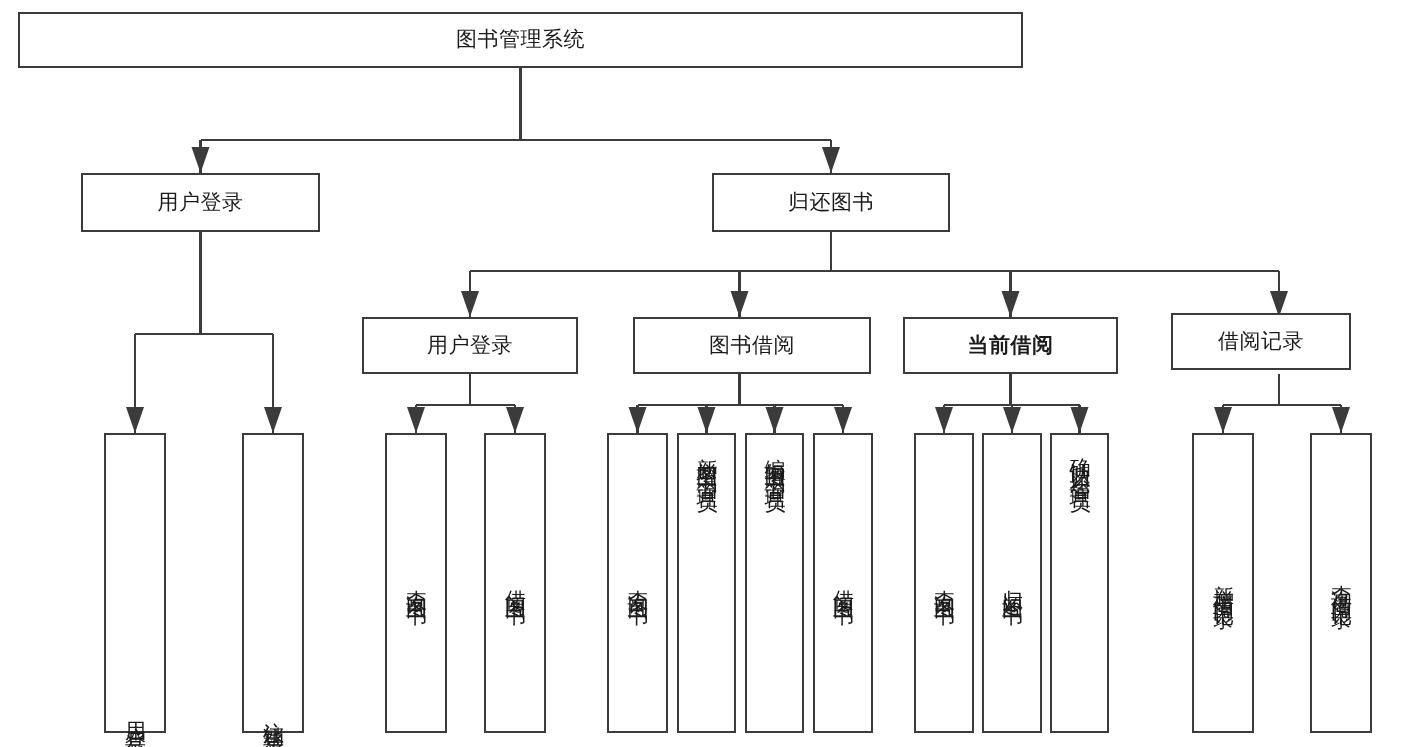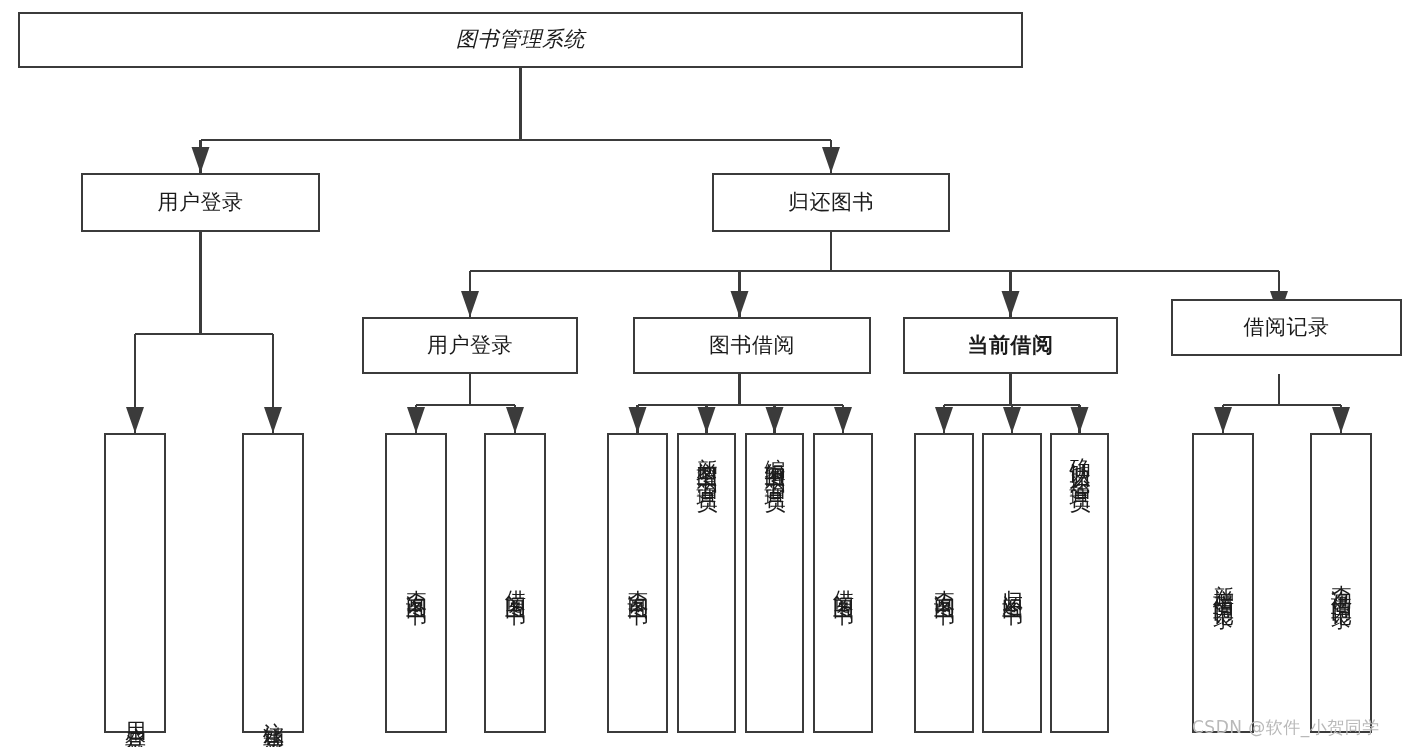--- a/index.html
+++ b/index.html
@@ -125,39 +125,39 @@
       <line x1="1079.5" y1="405" x2="1079.5" y2="433" stroke="#3b3b3b" stroke-width="2.6" shape-rendering="crispEdges"></line>
       <path d="M 1070.5 407 L 1088.5 407 L 1079.5 433 Z" fill="#3b3b3b"></path>
       <line x1="1279" y1="374" x2="1279" y2="405" stroke="#3b3b3b" stroke-width="2.6" shape-rendering="crispEdges"></line>
       <line x1="1223" y1="405" x2="1341" y2="405" stroke="#3b3b3b" stroke-width="2.6" shape-rendering="crispEdges"></line>
       <line x1="1223" y1="405" x2="1223" y2="433" stroke="#3b3b3b" stroke-width="2.6" shape-rendering="crispEdges"></line>
       <path d="M 1214 407 L 1232 407 L 1223 433 Z" fill="#3b3b3b"></path>
       <line x1="1341" y1="405" x2="1341" y2="433" stroke="#3b3b3b" stroke-width="2.6" shape-rendering="crispEdges"></line>
       <path d="M 1332 407 L 1350 407 L 1341 433 Z" fill="#3b3b3b"></path>
     </svg>
   <div id="node-layer">
-      <div class="node horizontal root" style="left: 18px; top: 12px; width: 1005px; height: 56px; font-style: italic;">
+      <div class="node horizontal root" style="left: 18px; top: 12px; width: 1005px; height: 56px;">
         <span>图书管理系统</span>
       </div>
       <div class="node horizontal" style="left: 81px; top: 173px; width: 239px; height: 59px;">
         <span>用户登录</span>
       </div>
       <div class="node horizontal" style="left: 712px; top: 173px; width: 238px; height: 59px;">
         <span>归还图书</span>
       </div>
       <div class="node horizontal" style="left: 362px; top: 317px; width: 216px; height: 57px;">
         <span>用户登录</span>
       </div>
       <div class="node horizontal" style="left: 633px; top: 317px; width: 238px; height: 57px;">
         <span>图书借阅</span>
       </div>
       <div class="node horizontal" style="left: 903px; top: 317px; width: 215px; height: 57px; font-weight: bold;">
         <span>当前借阅</span>
       </div>
-      <div class="node horizontal" style="left: 1171px; top: 299px; width: 231px; height: 57px;">
+      <div class="node horizontal" style="left: 1171px; top: 313px; width: 180px; height: 57px;">
         <span>借阅记录</span>
       </div>
       <div class="node vertical align-bottom" style="left: 104px; top: 433px; width: 62px; height: 300px;">
         <span class="vtext">用户登录</span>
       </div>
       <div class="node vertical align-bottom" style="left: 242px; top: 433px; width: 62px; height: 300px;">
         <span class="vtext">注销登录</span>
       </div>
       <div class="node vertical" style="left: 385px; top: 433px; width: 62px; height: 300px;">
         <span class="vtext">查询图书</span>
@@ -186,14 +186,13 @@
       <div class="node vertical align-top" style="left: 1050px; top: 433px; width: 59px; height: 300px;">
         <span class="vtext">确认归还（管理员）</span>
       </div>
       <div class="node vertical" style="left: 1192px; top: 433px; width: 62px; height: 300px;">
         <span class="vtext">新增借阅记录</span>
       </div>
       <div class="node vertical" style="left: 1310px; top: 433px; width: 62px; height: 300px;">
         <span class="vtext">查询借阅记录</span>
       </div>
     </div>
-  <div class="watermark" style="left: 1192px; top: 716px;">CSDN @软件_小贺同学</div>
 </div>
 
 </body></html>

